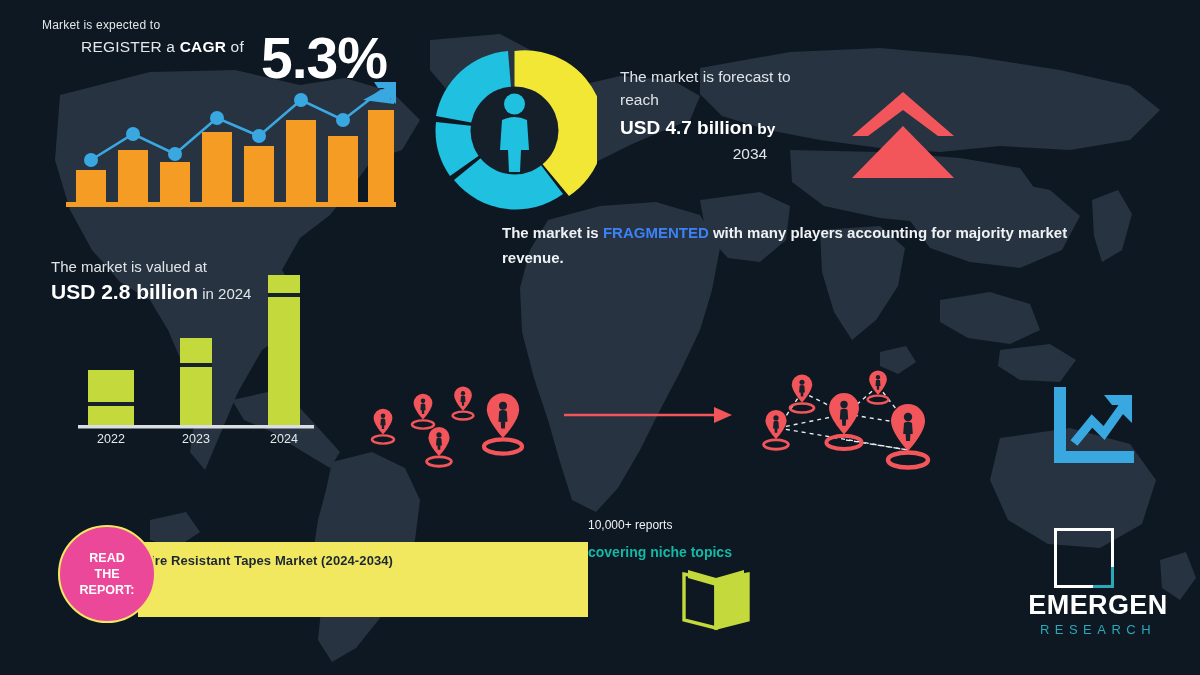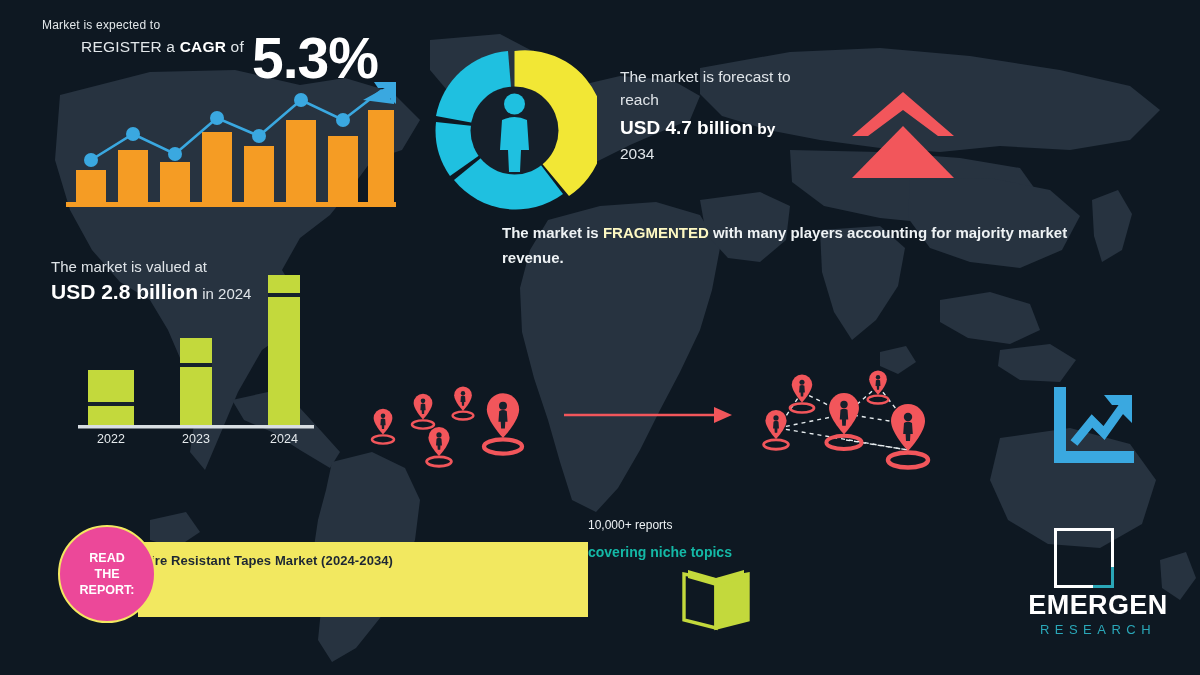--- a/index.html
+++ b/index.html
@@ -22,36 +22,36 @@
     width: 1200px; height: 675px;
     pointer-events: none;
   }
   .abs { position: absolute; }
 
   #cagr-block { left: 42px; top: 14px; width: 360px; }
   #cagr-line1 { font-size: 12px; color: #e2e7ea; letter-spacing: .2px; line-height: 22px; }
   #cagr-line2 { font-size: 15.5px; color: #e2e7ea; letter-spacing: .2px; line-height: 22px; margin-left: 39px; }
   #cagr-line2 b { color: #ffffff; font-weight: 700; }
   #cagr-value {
-    position: absolute; left: 210px; top: 16px;
+    position: absolute; left: 219px; top: 16px;
     font-size: 57px; line-height: 57px; font-weight: 700; color: #ffffff;
     letter-spacing: -1px;
   }
 
   #forecast-block { left: 620px; top: 65px; width: 260px; }
   #forecast-l1 { font-size: 15.5px; color: #dfe4e8; line-height: 23px; }
   #forecast-l2 { font-size: 19px; color: #ffffff; font-weight: 700; line-height: 29px; margin-top: 2px; }
   #forecast-l2 .sm { font-size: 15.5px; font-weight: 700; }
-  #forecast-l3 { font-size: 15.5px; color: #dfe4e8; line-height: 21px; }
+  #forecast-l3 { font-size: 15.5px; color: #dfe4e8; line-height: 21px; text-align: center; }
 
   #fragmented-block {
     left: 502px; top: 220px; width: 630px;
     font-size: 15px; color: #eef2f4; line-height: 25px; font-weight: 600;
   }
-  #fragmented-block .hl { color: #fef9c3; font-weight: 700; }
+  #fragmented-block .hl { color: #3b82f6; font-weight: 700; }
 
   #valued-block { left: 51px; top: 256px; width: 300px; }
   #valued-l1 { font-size: 15px; color: #dfe4e8; line-height: 22px; }
   #valued-l2 { font-size: 21px; color: #ffffff; font-weight: 700; line-height: 28px; }
   #valued-l2 .sm { font-size: 15px; font-weight: 400; color: #dfe4e8; }
 
   #reports-block { left: 588px; top: 512px; width: 280px; }
   #reports-l1 { font-size: 12px; color: #eef2f4; line-height: 27px; font-weight: 400; }
   #reports-l2 { font-size: 14px; color: #14b8a6; line-height: 27px; font-weight: 700; }
 

